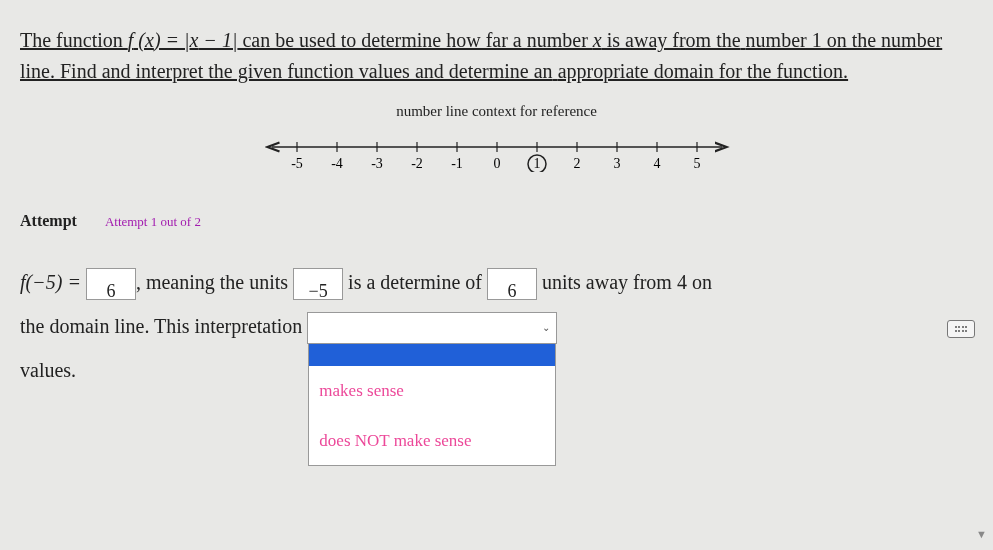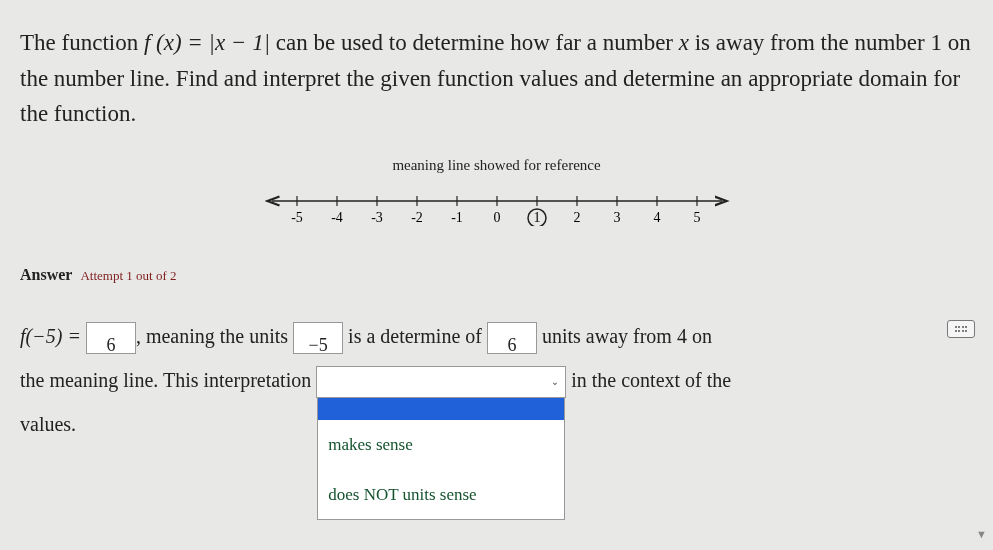--- a/index.html
+++ b/index.html
@@ -6,43 +6,44 @@
     body {
       font-family: Georgia, 'Times New Roman', serif;
       background: #e8e8e6;
       width: 993px;
       height: 550px;
       padding: 25px 20px;
       position: relative;
       color: #222;
     }
     .question-text {
-      font-size: 23px;
+      font-size: 20px;
       line-height: 1.55;
-      margin-bottom: 25px;
+      margin-bottom: 16px;
+      text-decoration: underline;
     }
     .math-var { font-style: italic; font-family: 'Times New Roman', serif; }
     .number-line-caption {
       text-align: center;
       font-size: 15px;
       margin-bottom: 12px;
       font-family: 'Times New Roman', serif;
     }
     .number-line-wrap {
       display: flex;
       justify-content: center;
       margin-bottom: 40px;
     }
     .number-line { position: relative; height: 40px; }
     .answer-header {
       font-size: 16px;
       margin-bottom: 30px;
     }
     .answer-header .label { font-weight: bold; }
-    .answer-header .attempt { color: #7f1d1d; font-size: 13px; margin-left: 4px; }
+    .answer-header .attempt { color: #a21caf; font-size: 13px; margin-left: 24px; }
     .answer-body {
       font-size: 20px;
       line-height: 2.2;
     }
     .input-box {
       display: inline-block;
       border: 1px solid #999;
       background: #fff;
       min-width: 50px;
       height: 32px;
@@ -80,21 +81,21 @@
       width: 100%;
       z-index: 10;
     }
     .dropdown-option-selected {
       background: #2060d8;
       height: 22px;
     }
     .dropdown-option {
       padding: 6px 10px;
       font-size: 17px;
-      color: #14532d;
+      color: #ec4899;
     }
     .keyboard-icon {
       position: absolute;
       right: 18px;
       top: 320px;
       border: 1px solid #777;
       border-radius: 3px;
       width: 28px;
       height: 18px;
       display: flex;
@@ -119,21 +120,21 @@
   </style>
 </head>
 <body>
 
 <div class="question-text">
   <span>The function </span><span class="math-var"><span class="math-var">f</span> (<span class="math-var">x</span>) = |<span class="math-var">x</span> − 1|</span><span> can be used to determine how far a number </span><span class="math-var">x</span><span> is away from the</span>
   <span>number 1 on the number line. Find and interpret the given function values and determine an</span>
   <span>appropriate domain for the function.</span>
 </div>
 
-<div class="number-line-caption">meaning line showed for reference</div>
+<div class="number-line-caption">number line context for reference</div>
 <div class="number-line-wrap">
   <svg class="number-line" width="480" height="50">
     <defs>
       <marker id="arrL" markerWidth="10" markerHeight="10" refX="5" refY="5" orient="auto">
         <path d="M10,2 L2,5 L10,8" fill="none" stroke="#222" stroke-width="1.5"></path>
       </marker>
       <marker id="arrR" markerWidth="10" markerHeight="10" refX="5" refY="5" orient="auto">
         <path d="M0,2 L8,5 L0,8" fill="none" stroke="#222" stroke-width="1.5"></path>
       </marker>
     </defs>
@@ -160,21 +161,21 @@
         <text x="360" y="36" text-anchor="middle" font-size="14" font-family="Times New Roman, serif">3</text>
         <line x1="400" x2="400" y1="10" y2="20" stroke="#222" stroke-width="1.2"></line>
         <text x="400" y="36" text-anchor="middle" font-size="14" font-family="Times New Roman, serif">4</text>
         <line x1="440" x2="440" y1="10" y2="20" stroke="#222" stroke-width="1.2"></line>
         <text x="440" y="36" text-anchor="middle" font-size="14" font-family="Times New Roman, serif">5</text>
       </g>
   </svg>
 </div>
 
 <div class="answer-header">
-  <span class="label">Answer</span>
+  <span class="label">Attempt</span>
   <span class="attempt">Attempt 1 out of 2</span>
 </div>
 
 <div class="keyboard-icon">
   <div class="keyboard-dots">
       <span></span>
       <span></span>
       <span></span>
       <span></span>
       <span></span>
@@ -184,26 +185,26 @@
     </div>
 </div>
 
 <div class="answer-body">
   <span class="math-var"><span class="math-var">f</span>(−5) =</span>
   <span class="input-box">6</span><span>, meaning the units</span>
   <span class="input-box">−5</span>
   <span>is a determine of</span>
   <span class="input-box">6</span>
   <span>units away from 4 on</span><br>
-  <span>the meaning line. This interpretation</span>
+  <span>the domain line. This interpretation</span>
   <span class="dropdown-box">
     <span class="dropdown-caret">⌄</span>
     <div class="dropdown-menu">
       <div class="dropdown-option-selected"></div>
       <div class="dropdown-option">makes sense</div>
-      <div class="dropdown-option">does NOT units sense</div>
+      <div class="dropdown-option">does NOT make sense</div>
     </div>
   </span>
-  <span>in the context of the</span><br>
+  <br>
   <span>values.</span>
 </div>
 
 <div class="scroll-caret">▼</div>
 
 </body></html>

